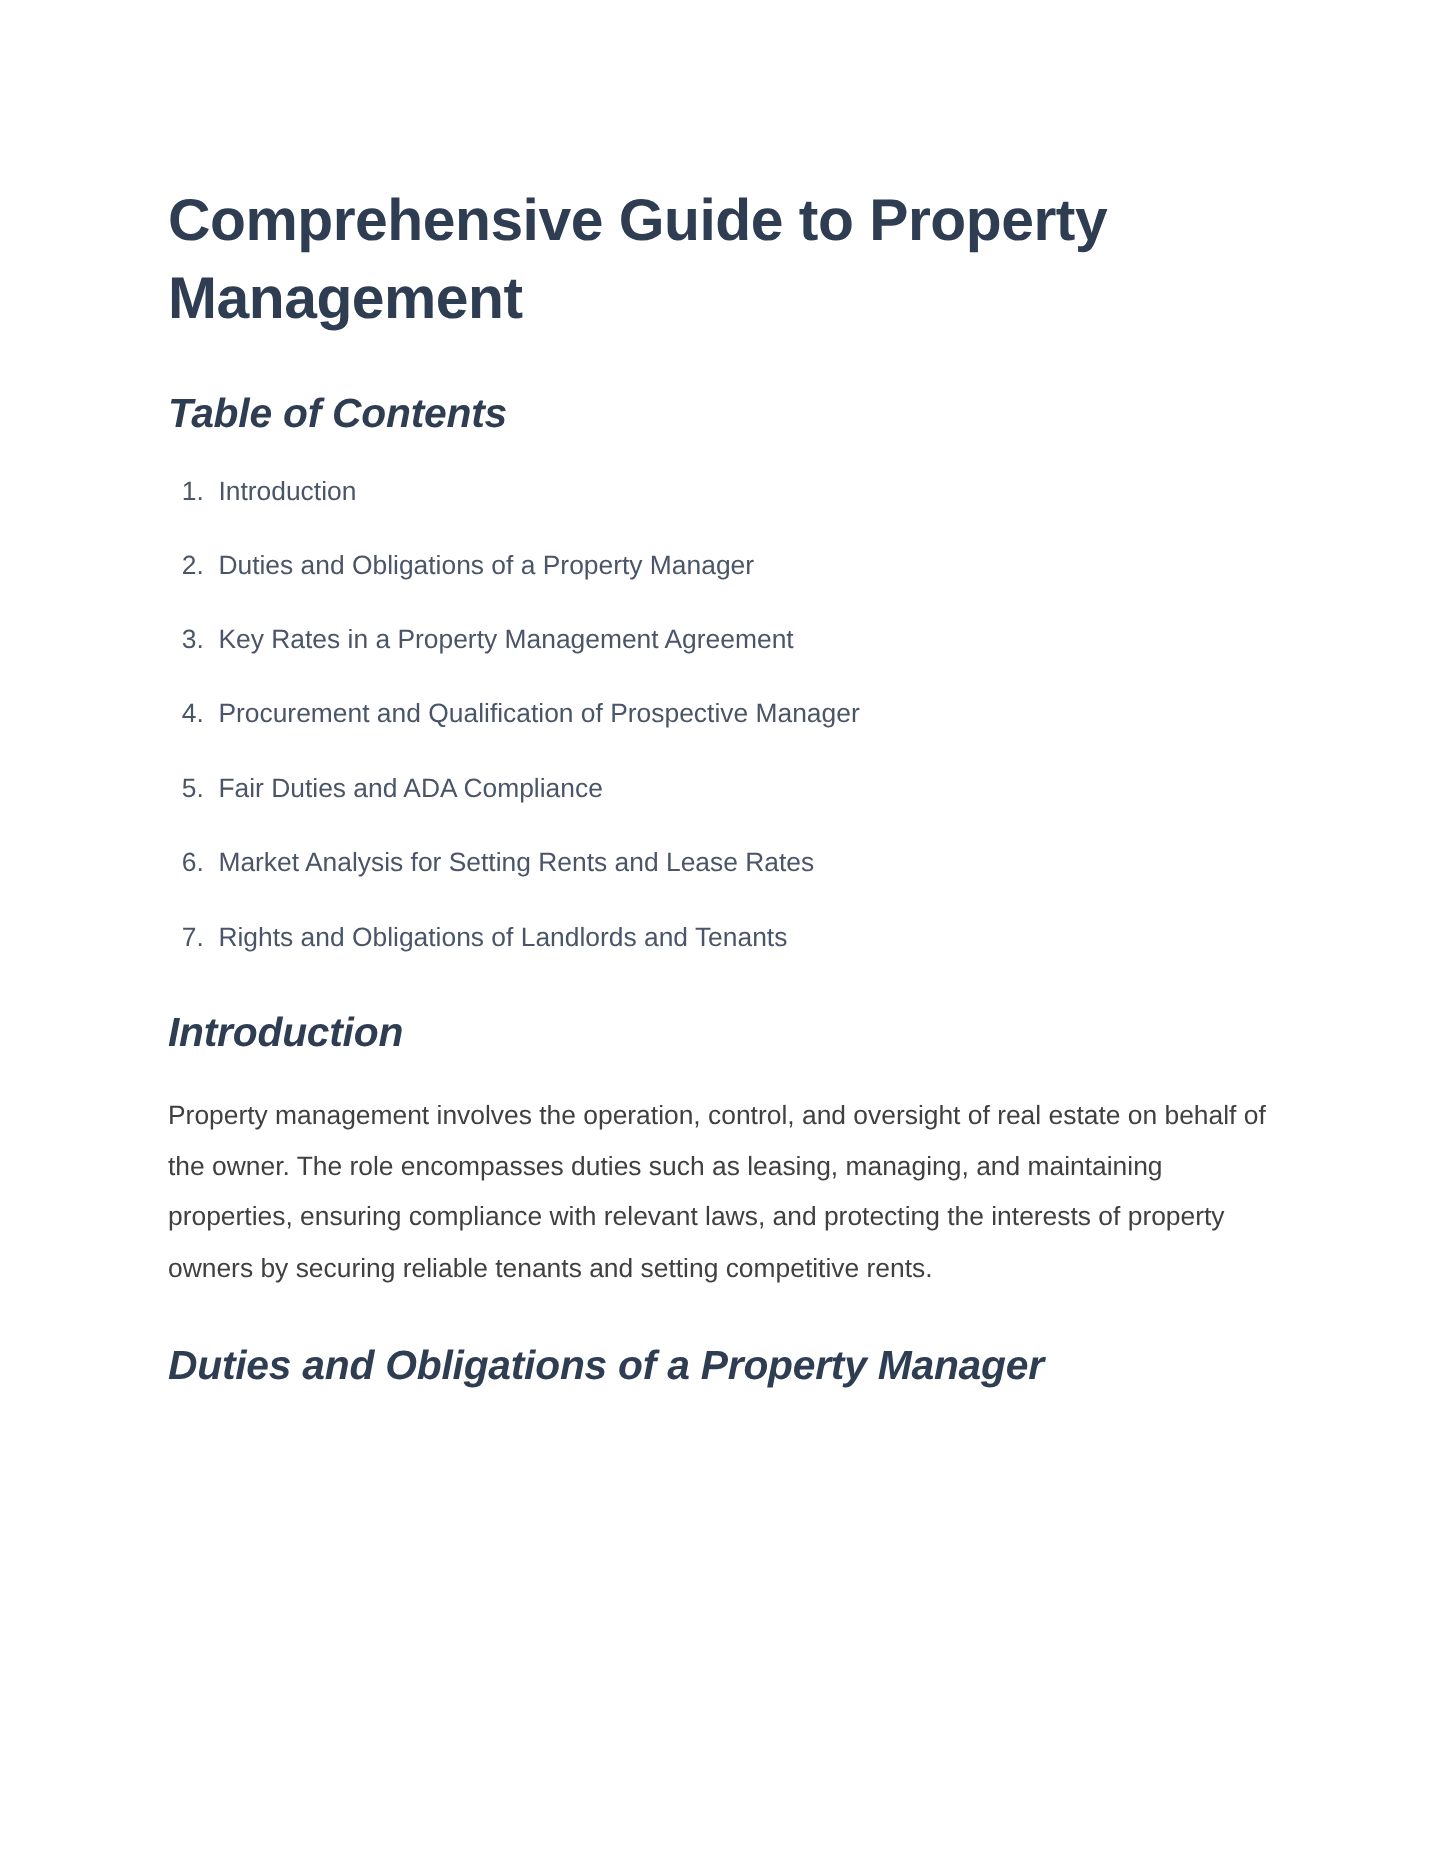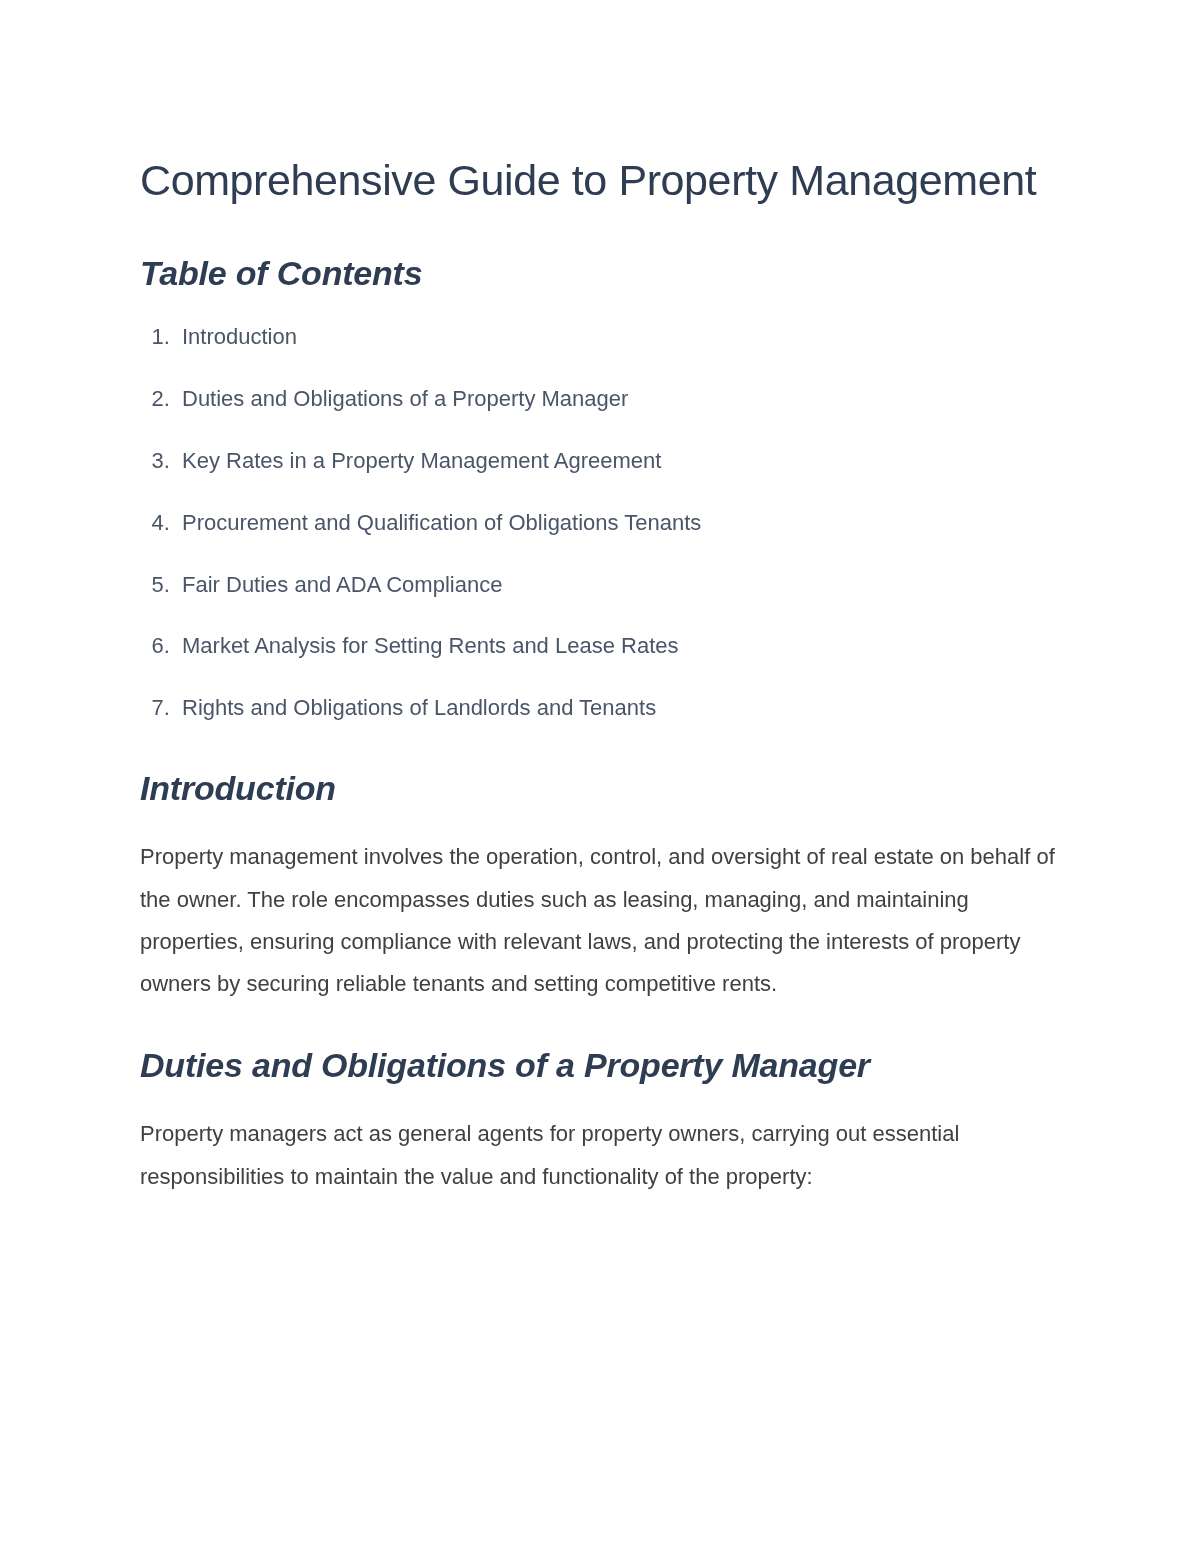--- a/index.html
+++ b/index.html
@@ -15,23 +15,23 @@
   }
   .page {
     box-sizing: border-box;
     width: 1200px;
     height: 1553px;
     padding: 152px 145px 0 140px;
     background: #ffffff;
   }
   .doc-title {
     margin: 0 0 0 0;
-    font-size: 43px;
+    font-size: 49px;
     line-height: 1.32;
-    font-weight: 400;
+    font-weight: 700;
     letter-spacing: -0.4px;
     color: #2e3d52;
   }
   .section-heading {
     margin: 42px 0 0 0;
     font-size: 34px;
     line-height: 1.3;
     font-weight: 700;
     letter-spacing: -0.2px;
     color: #2e3d52;
@@ -102,35 +102,34 @@
     <li>
       <span>Introduction</span>
     </li>
     <li>
       <span>Duties and Obligations of a Property Manager</span>
     </li>
     <li>
       <span>Key Rates in a Property Management Agreement</span>
     </li>
     <li>
-      <span>Procurement and Qualification of Obligations Tenants</span>
+      <span>Procurement and Qualification of Prospective Manager</span>
     </li>
     <li>
       <span>Fair Duties and ADA Compliance</span>
     </li>
     <li>
       <span>Market Analysis for Setting Rents and Lease Rates</span>
     </li>
     <li>
       <span>Rights and Obligations of Landlords and Tenants</span>
     </li>
   </ol>
 
   <h2 class="section-heading">Introduction</h2>
 
   <p class="body-text">Property management involves the operation, control, and oversight of real estate on behalf of the owner. The role encompasses duties such as leasing, managing, and maintaining properties, ensuring compliance with relevant laws, and protecting the interests of property owners by securing reliable tenants and setting competitive rents.</p>
 
   <h2 class="section-heading tight-top">Duties and Obligations of a Property Manager</h2>
 
-  <p class="body-text">Property managers act as general agents for property owners, carrying out essential responsibilities to maintain the value and functionality of the property:</p>
 
 
 </div>
 
 </body></html>

